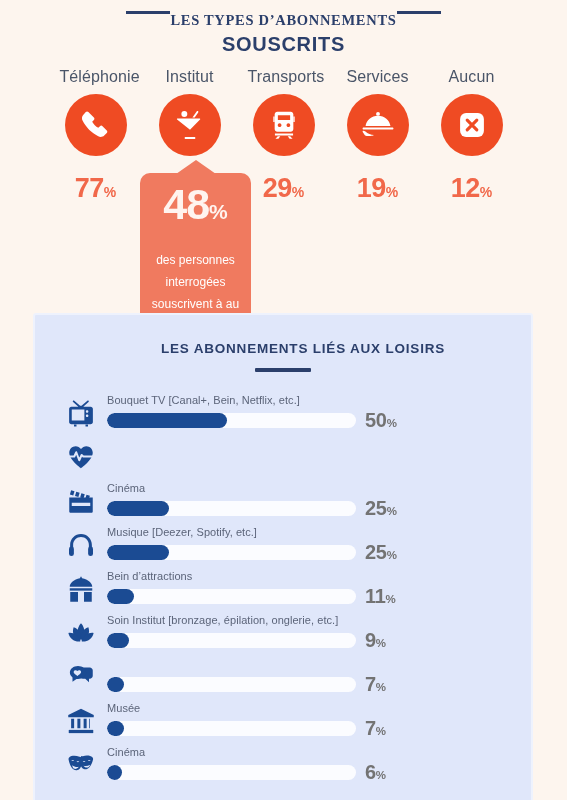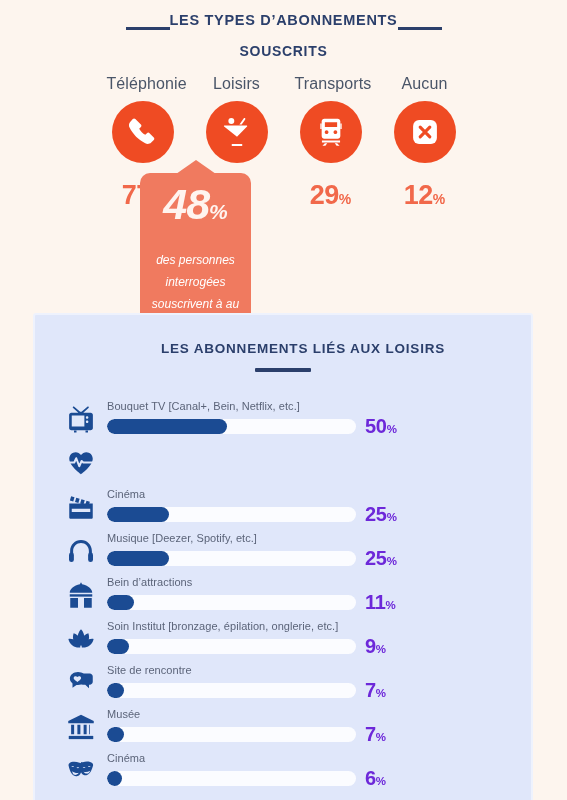--- a/index.html
+++ b/index.html
@@ -16,43 +16,44 @@
     -webkit-font-smoothing: antialiased;
   }
 
   
   .header {
     padding-top: 11px;
     text-align: center;
   }
   .header-line {
     display: flex;
-    align-items: flex-end;
+    align-items: flex-start;
     justify-content: center;
+    font-family: Liberation Serif, serif;
   }
   .rule {
     width: 44px;
     height: 3px;
     background: #2b3f6b;
     flex: none;
   }
   .header-title {
     font-size: 14.5px;
     font-weight: bold;
     letter-spacing: 0.7px;
     color: #2b3f6b;
     line-height: 19px;
   }
   .header-title-2 {
-    font-size: 14px;
+    font-size: 20px;
     font-weight: bold;
     letter-spacing: 0.7px;
     color: #2b3f6b;
     line-height: 19px;
-    margin-top: 12px;
+    margin-top: 5px;
   }
 
   
   .stats {
     display: flex;
     justify-content: center;
     gap: 22px;
     margin-top: 14px;
   }
   .stat {
@@ -90,21 +91,20 @@
     font-size: 14px;
     letter-spacing: 0;
   }
 
   
   .callout-wrap {
     position: absolute;
     left: 140px;
     top: 160px;
     width: 111px;
-    font-style: italic;
   }
   .callout-arrow {
     width: 0;
     height: 0;
     margin: 0 auto;
     border-left: 20px solid transparent;
     border-right: 20px solid transparent;
     border-bottom: 14px solid #f07a5f;
   }
   .callout {
@@ -157,21 +157,21 @@
   }
   .panel-underline {
     width: 56px;
     height: 4px;
     background: #2b3f6b;
     margin: 12px auto 0;
     border-radius: 1px;
   }
 
   .rows {
-    margin-top: 20px;
+    margin-top: 14px;
     padding: 0 8px 0 20px;
   }
   .row {
     display: flex;
     align-items: flex-end;
     height: 44px;
   }
   .row-icon {
     width: 52px;
     flex: none;
@@ -205,21 +205,21 @@
     overflow: hidden;
   }
   .bar-fill {
     height: 100%;
     background: #1b4b93;
     border-radius: 8px;
     min-width: 15px;
   }
   .row-value {
     margin-left: 9px;
-    color: #6d28d9;
+    color: #737373;
     font-weight: bold;
     font-size: 20px;
     line-height: 1;
     letter-spacing: -0.3px;
     white-space: nowrap;
   }
   .row-value .pct {
     font-size: 11.5px;
     letter-spacing: 0;
   }
@@ -246,21 +246,21 @@
           <path d="M6.6 2.9c-.5-.5-1.3-.5-1.8 0L3.1 4.7C2 5.8 1.8 7.5 2.5 8.9c2.4 4.8 6.3 8.7 11.1 11.1 1.4.7 3.1.5 4.2-.6l1.8-1.8c.5-.5.5-1.3 0-1.8l-3-3c-.5-.5-1.3-.5-1.8 0l-1.2 1.2c-1.8-1-3.3-2.5-4.3-4.3l1.2-1.2c.5-.5.5-1.3 0-1.8l-3-3z"></path>
         </svg>
       </span>
     </div>
     <div class="stat-value">
       <span>77</span><span class="pct">%</span>
     </div>
   </div>
 
   <div class="stat">
-    <div class="stat-label">Loisirs</div>
+    <div class="stat-label">Institut</div>
     <div class="stat-circle">
       <span>
         <svg width="34" height="34" viewBox="0 0 24 24" fill="#ffffff">
           <circle cx="8" cy="4.3" r="2.1"></circle>
           <path d="M17.6 2.2c-.3-.2-.7-.1-.9.2l-3 4.3h1.6l2.5-3.6c.2-.3.1-.7-.2-.9z"></path>
           <path d="M3.2 7.4h15.6c.4 0 .6.5.3.8l-7.1 7.1v5.1h3.1c.4 0 .7.3.7.7s-.3.7-.7.7H8.9c-.4 0-.7-.3-.7-.7s.3-.7.7-.7H12v-5.1L2.9 8.2c-.3-.3-.1-.8.3-.8z"></path>
         </svg>
       </span>
     </div>
     <div class="stat-value">
@@ -277,20 +277,36 @@
           <path d="M5.2 18.4h13.6v1.4H5.2zM7.4 20.4l-1.8 2h2.2l1.4-2zm9.2 0l1.8 2h-2.2l-1.4-2z"></path>
           <path d="M4 5.6h1v4.2H4zM19 5.6h1v4.2h-1z"></path>
         </svg>
       </span>
     </div>
     <div class="stat-value">
       <span>29</span><span class="pct">%</span>
     </div>
   </div>
 
+  <div class="stat">
+    <div class="stat-label">Services</div>
+    <div class="stat-circle">
+      <span>
+        <svg width="36" height="36" viewBox="0 0 24 24" fill="#ffffff">
+          <circle cx="12" cy="4.6" r="1.3"></circle>
+          <path d="M12 5.8c-4.3 0-7.8 3-8.3 6.9h16.6c-.5-3.9-4-6.9-8.3-6.9z"></path>
+          <path d="M2.4 13.6h19.2c.4 0 .7.3.7.7s-.3.7-.7.7H2.4c-.4 0-.7-.3-.7-.7s.3-.7.7-.7z"></path>
+          <path d="M3.6 16.4c1.6 1.4 3.6 2.2 5.7 2.3-.9.4-1.4.6-2.3.6H4.4c-.6 0-1.1-.3-1.4-.8l-1.2-1.8c-.2-.4 0-.8.4-.8.5 0 .9.2 1.4.5z"></path>
+        </svg>
+      </span>
+    </div>
+    <div class="stat-value">
+      <span>19</span><span class="pct">%</span>
+    </div>
+  </div>
 
   <div class="stat">
     <div class="stat-label">Aucun</div>
     <div class="stat-circle">
       <span>
         <svg width="34" height="34" viewBox="0 0 24 24">
           <rect x="3.6" y="3.6" width="16.8" height="16.8" rx="4.2" fill="#ffffff"></rect>
           <path d="M8.6 8.6l6.8 6.8M15.4 8.6l-6.8 6.8" stroke="#ef4b23" stroke-width="2.2" stroke-linecap="round"></path>
         </svg>
       </span>
@@ -436,21 +452,20 @@
 
     <div class="row">
       <div class="row-icon">
         <svg width="30" height="30" viewBox="0 0 24 24" fill="#1b4b93">
           <path d="M13.6 4.4H19c1.3 0 2.4 1.1 2.4 2.4v4.1c0 1.3-1.1 2.4-2.4 2.4h-.6v2.9l-3-2.9h-1.8c-1.3 0-2.4-1.1-2.4-2.4V6.8c0-1.3 1.1-2.4 2.4-2.4z"></path>
           <path d="M9.6 3.2c-3.6 0-6.5 2.3-6.5 5.2 0 1.5.8 2.9 2.1 3.9v3.4l3.2-2.2c.4 0 .8.1 1.2.1 3.6 0 6.5-2.3 6.5-5.2S13.2 3.2 9.6 3.2z"></path>
           <path d="M9.6 11.2c-.1 0-.3 0-.4-.1L7 9.5C6.3 9 6 8.3 6.2 7.6c.2-.7.8-1.1 1.5-1.1.6 0 1.1.3 1.4.7.3-.4.8-.7 1.4-.7.7 0 1.3.4 1.5 1.1.2.7-.1 1.4-.8 1.9l-2.2 1.6c-.1.1-.2.1-.4.1z" fill="#e0e7fa"></path>
         </svg>
       </div>
       <div class="row-body">
-        <div class="row-label">Site de rencontre</div>
         <div class="bar-line">
           <div class="bar-track">
             <div class="bar-fill" style="width:7%"></div>
           </div>
           <div class="row-value">
             <span>7</span><span class="pct">%</span>
           </div>
         </div>
       </div>
     </div>

